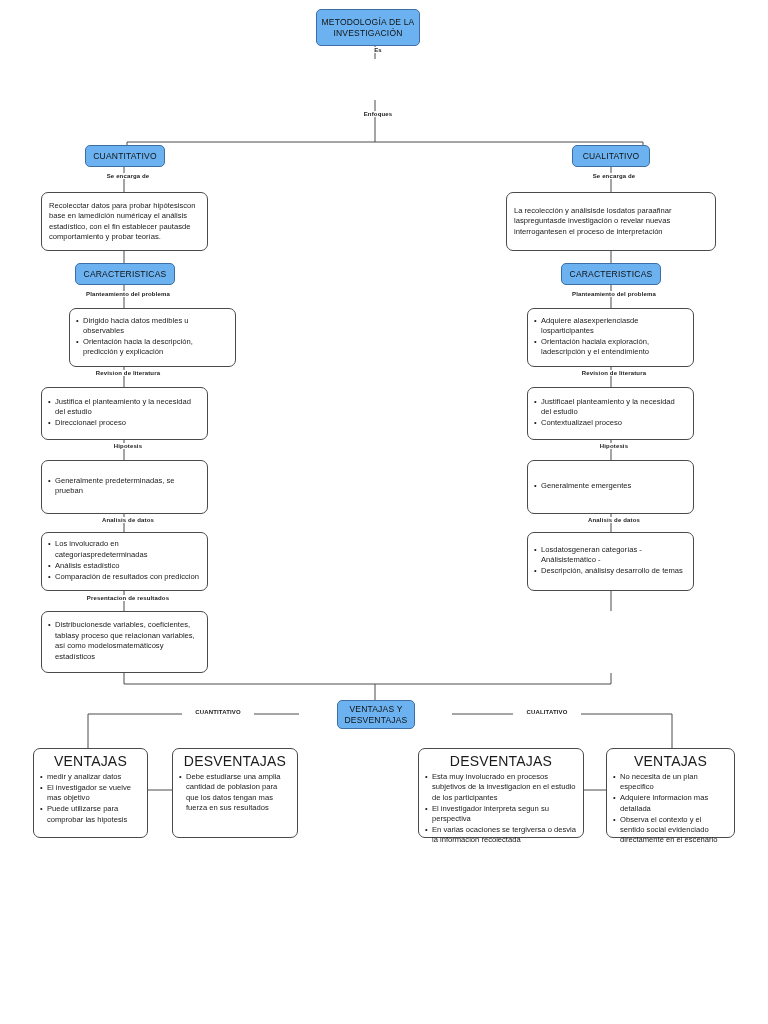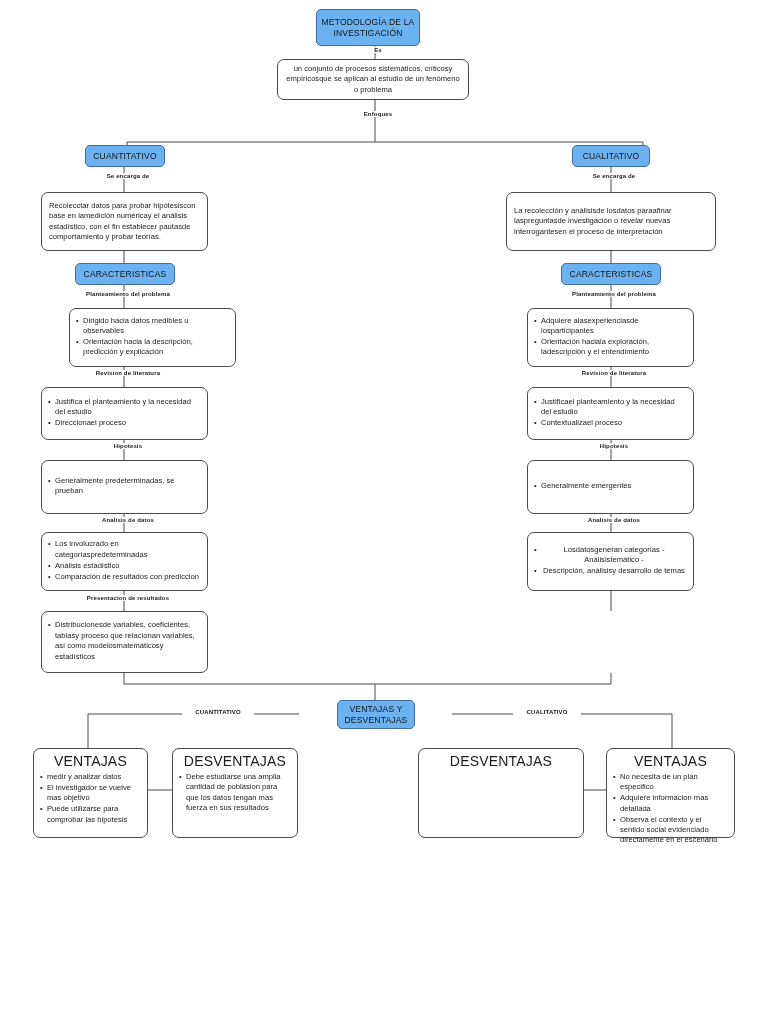--- a/index.html
+++ b/index.html
@@ -160,25 +160,20 @@
   </svg>
 
   <div class="node blue" style="left:316px; top:9px; width:104px; height:37px;">
     <div class="blue-wrap">
       <div class="ntitle">METODOLOGÍA DE LA INVESTIGACIÓN</div>
     </div>
   </div>
 
   <div class="clabel" style="left:356px; top:47px; width:38px;">Es</div>
 
-  <div class="node" style="left:277px; top:59px; width:192px; height:41px;">
-    <div class="vcenter">
-      <div class="para">un conjunto de procesos sistemáticos, críticosy empíricosque se aplican al estudio de un fenómeno o problema</div>
-    </div>
-  </div>
 
   <div class="clabel" style="left:348px; top:111px; width:54px;">Enfoques</div>
 
   <div class="node blue" style="left:85px; top:145px; width:80px; height:22px;">
     <div class="blue-wrap">
       <div class="ntitle">CUANTITATIVO</div>
     </div>
   </div>
 
   <div class="clabel" style="left:86px; top:173px; width:78px;">Se encarga de</div>
@@ -296,21 +291,21 @@
   <div class="node" style="left:527px; top:460px; width:167px; height:54px;">
     <div class="vcenter">
       <ul class="blist">
         <li>Generalmente emergentes</li>
       </ul>
     </div>
   </div>
 
   <div class="clabel" style="left:568px; top:517px; width:86px;">Analisis de datos</div>
 
-  <div class="node" style="left:527px; top:532px; width:167px; height:59px;text-align:center;">
+  <div class="node" style="left:527px; top:532px; width:167px; height:59px;">
     <div class="vcenter">
       <ul class="blist">
         <li>Losdatosgeneran categorías - Análisistemático -</li>
         <li>Descripción, análisisy desarrollo de temas</li>
       </ul>
     </div>
   </div>
 
 
   <div class="node blue" style="left:337px; top:700px; width:78px; height:29px;">
@@ -334,20 +329,25 @@
 
   <div class="node" style="left:172px; top:748px; width:126px; height:90px;">
     <div class="boxhead">DESVENTAJAS</div>
     <ul class="blist">
       <li>Debe estudiarse una amplia cantidad de poblasion para que los datos tengan mas fuerza en sus resultados</li>
     </ul>
   </div>
 
   <div class="node" style="left:418px; top:748px; width:166px; height:90px;">
     <div class="boxhead">DESVENTAJAS</div>
+    <ul class="blist">
+      <li>Esta muy involucrado en procesos subjetivos de la investigacion en el estudio de los participantes</li>
+      <li>El investigador interpreta segun su perspectiva</li>
+      <li>En varias ocaciones se tergiversa o desvia la informacion recolectada</li>
+    </ul>
   </div>
 
   <div class="node" style="left:606px; top:748px; width:129px; height:90px;">
     <div class="boxhead">VENTAJAS</div>
     <ul class="blist">
       <li>No necesita de un plan especifico</li>
       <li>Adquiere informacion mas detallada</li>
       <li>Observa el contexto y el sentido social evidenciado directamente en el escenario</li>
     </ul>
   </div>

